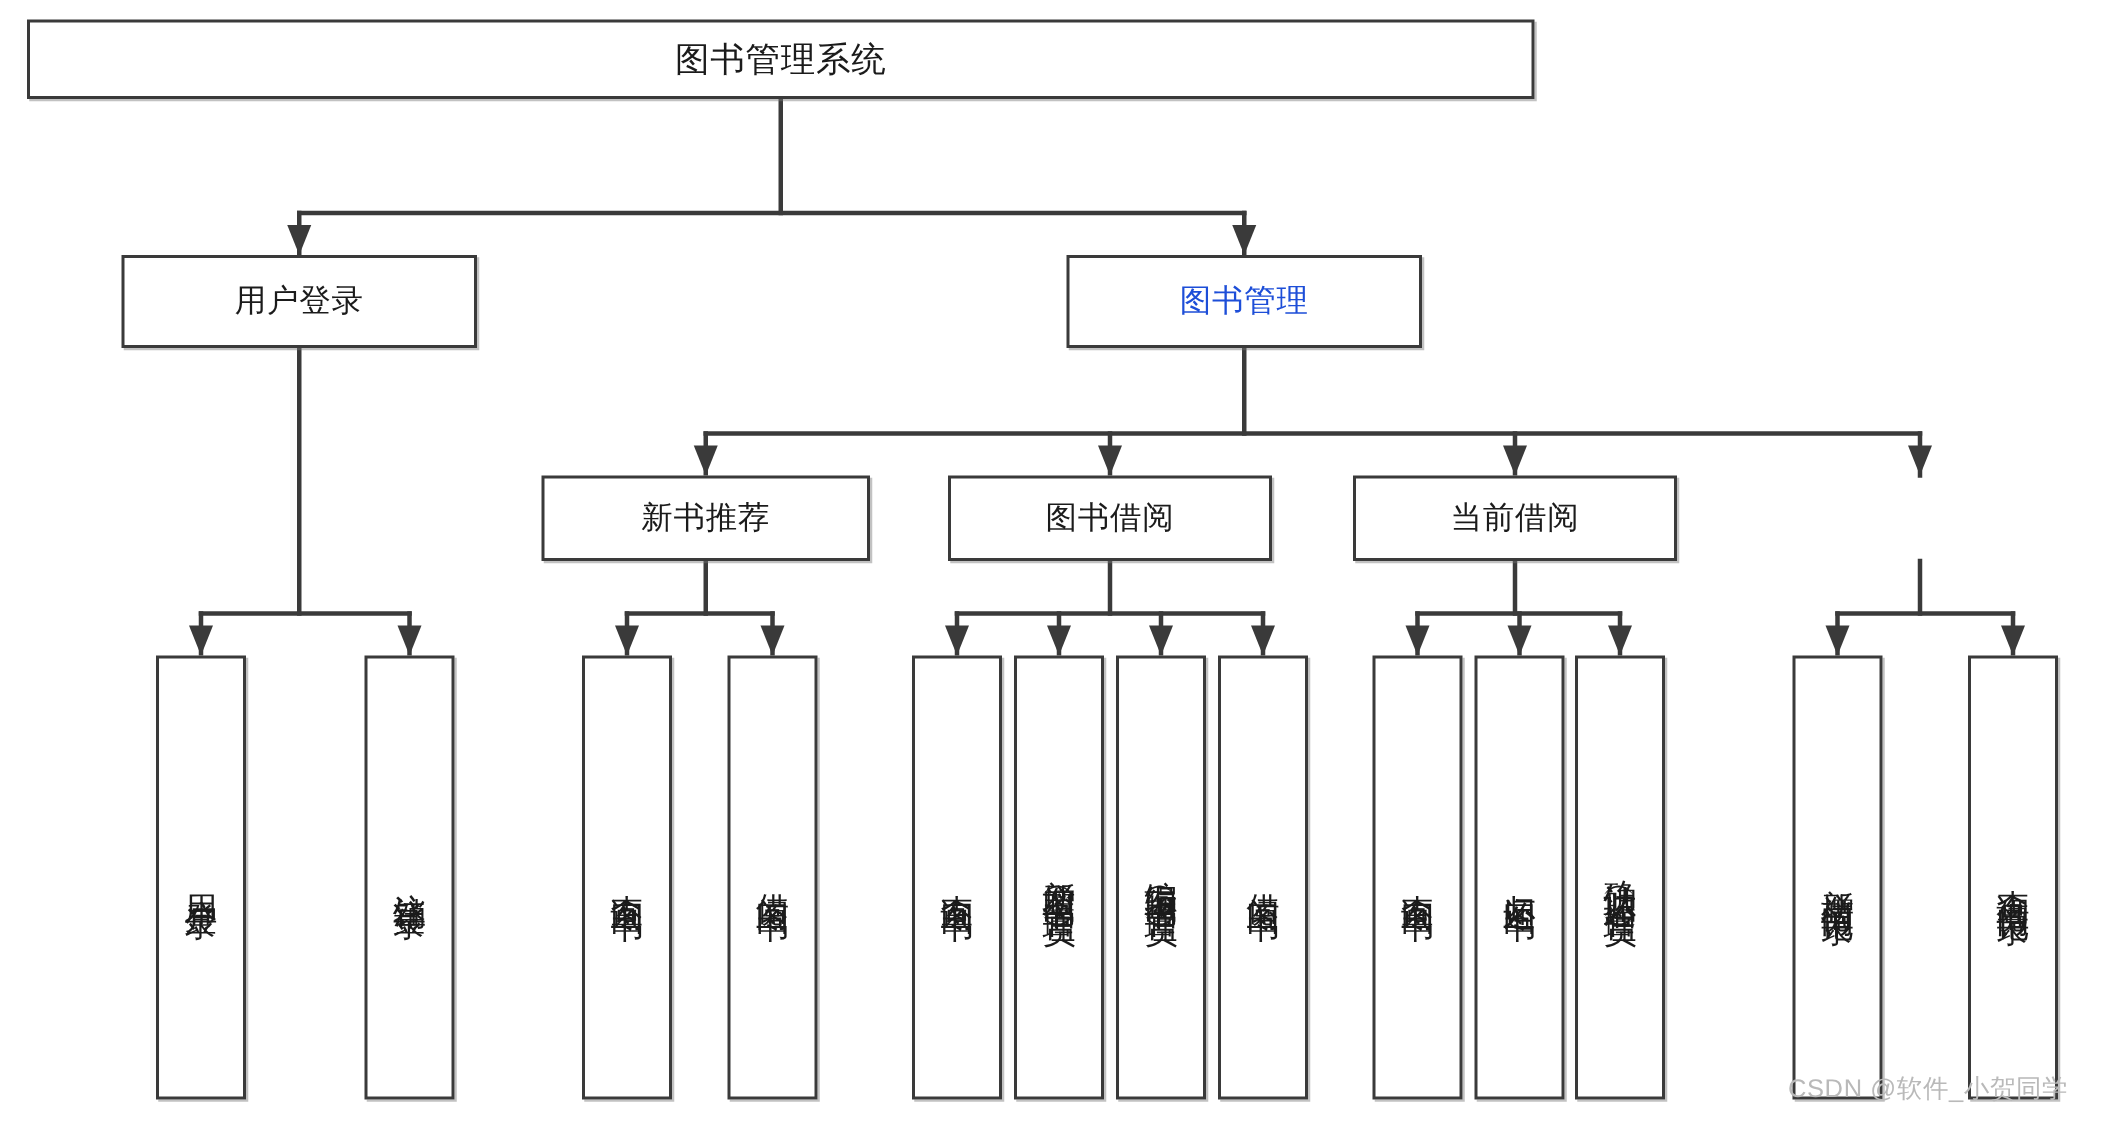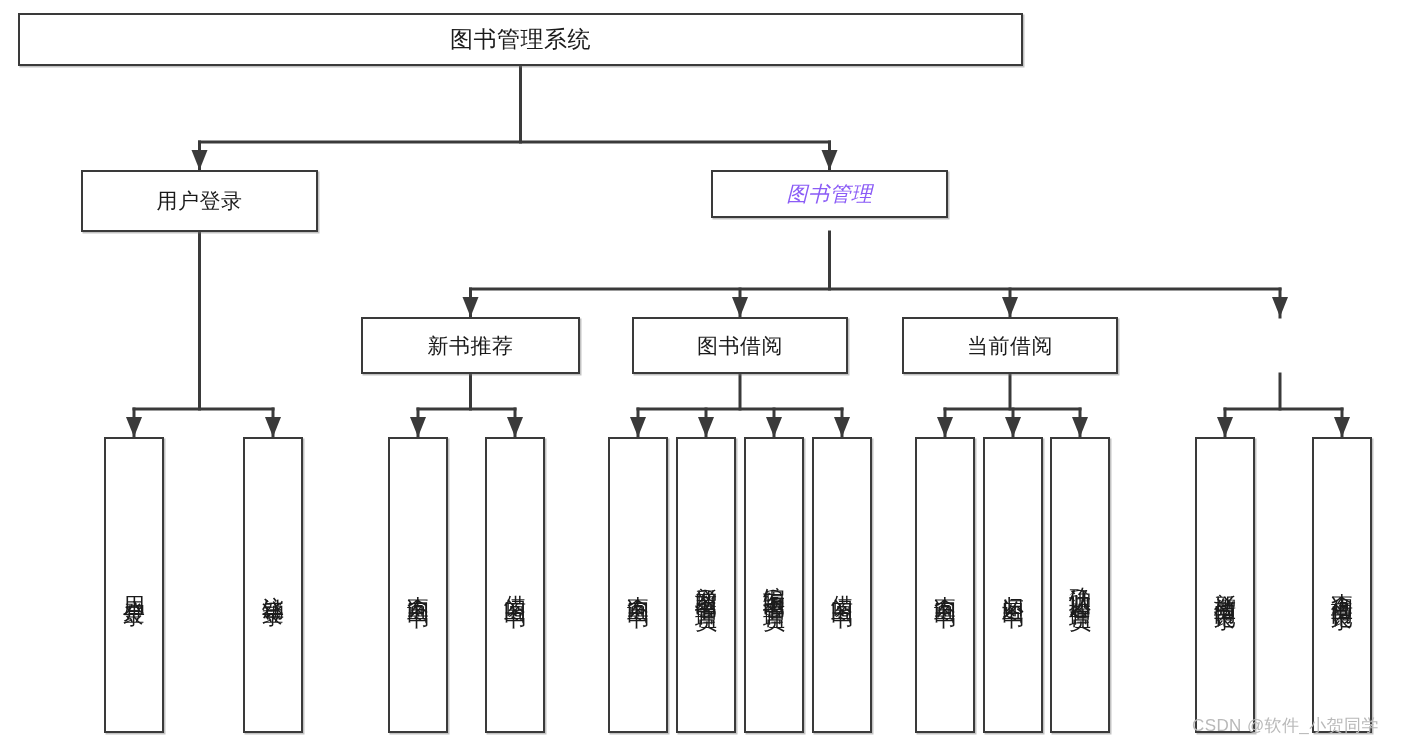--- a/index.html
+++ b/index.html
@@ -129,21 +129,21 @@
       <polygon points="1334,417 1350,417 1342,437" fill="#3a3a3a"></polygon>
     </svg>
 
   <div class="node horiz root" style="left: 18px; top: 13px; width: 1005px; height: 53px; border-color: rgb(58, 58, 58); background: rgb(255, 255, 255); color: rgb(27, 27, 27);">
     <span class="node-label">图书管理系统</span>
   </div>
 
   <div class="node horiz" style="left: 81px; top: 170px; width: 237px; height: 62px; border-color: rgb(58, 58, 58); background: rgb(255, 255, 255); color: rgb(27, 27, 27);">
     <span class="node-label">用户登录</span>
   </div>
-  <div class="node horiz" style="left: 711px; top: 170px; width: 237px; height: 48px; border-color: rgb(58, 58, 58); background: rgb(255, 255, 255); color: #8b5cf6; font-style: italic;">
+  <div class="node horiz" style="left: 711px; top: 170px; width: 237px; height: 62px; border-color: rgb(58, 58, 58); background: rgb(255, 255, 255); color: #1d4ed8;">
     <span class="node-label">图书管理</span>
   </div>
 
   <div class="node horiz" style="left: 361px; top: 317px; width: 219px; height: 57px; border-color: rgb(58, 58, 58); background: rgb(255, 255, 255); color: rgb(27, 27, 27); align-items: center;">
     <span class="node-label">新书推荐</span>
   </div>
   <div class="node horiz" style="left: 902px; top: 317px; width: 216px; height: 57px; border-color: rgb(58, 58, 58); background: rgb(255, 255, 255); color: rgb(27, 27, 27);">
     <span class="node-label">当前借阅</span>
   </div>
   <div class="node horiz" style="left: 632px; top: 317px; width: 216px; height: 57px; border-color: rgb(58, 58, 58); background: rgb(255, 255, 255); color: rgb(27, 27, 27);">

